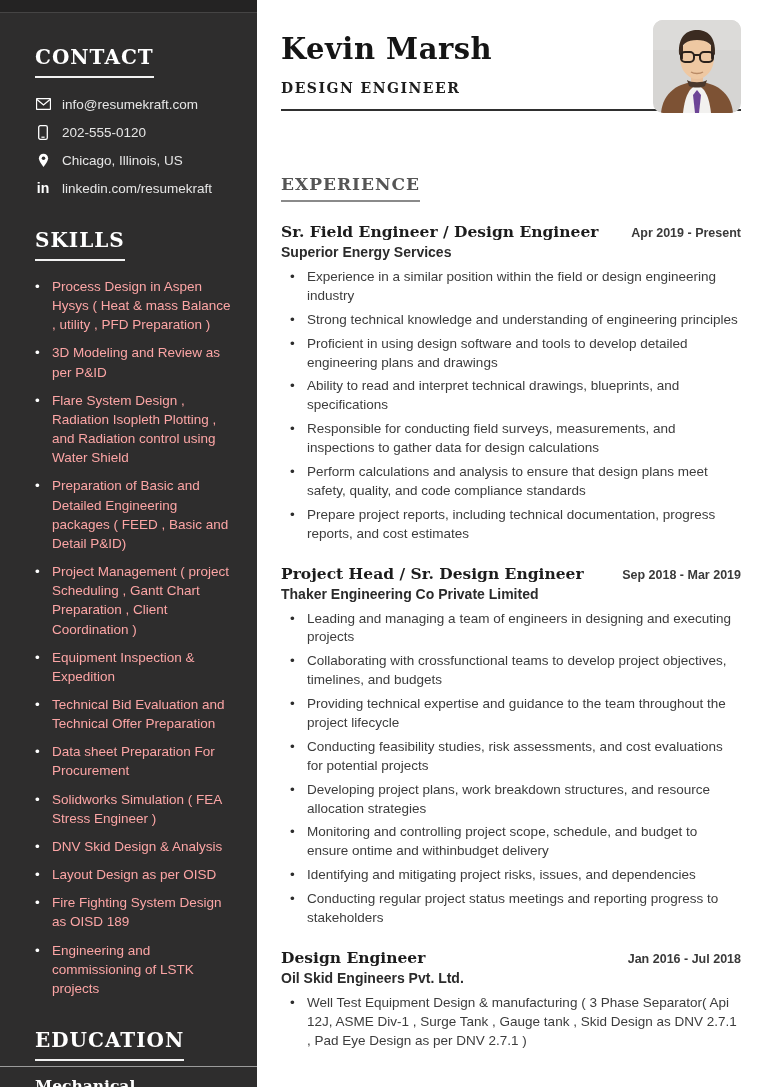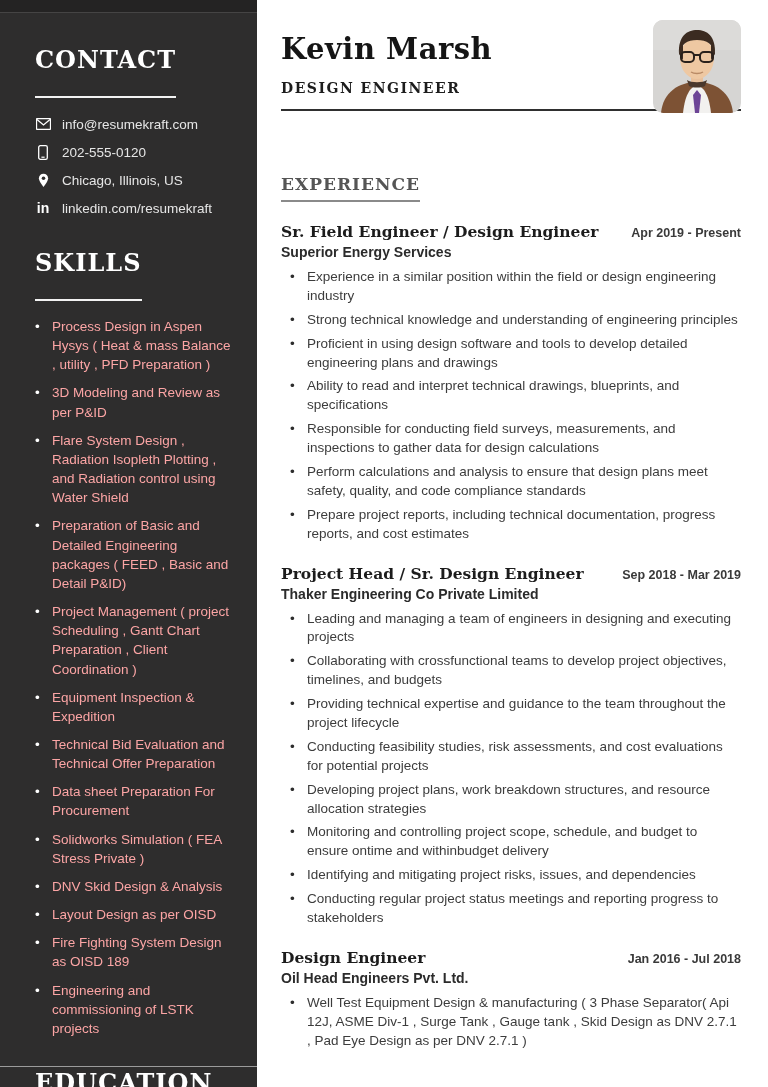--- a/index.html
+++ b/index.html
@@ -23,25 +23,25 @@
   .sidebar-topstrip {
     height: 13px;
     background: #242323;
     border-bottom: 1px solid #454444;
   }
   .sidebar-inner { padding: 20px 26px 0 35px; }
 
   .side-h2 {
     font-family: "DejaVu Serif", "Liberation Serif", serif;
     font-weight: bold;
-    font-size: 24px;
+    font-size: 20px;
     letter-spacing: 1px;
     color: #ffffff;
     display: inline-block;
-    padding-bottom: 22px;
+    padding-bottom: 7px;
     border-bottom: 2px solid #f2f2f2;
   }
 
   .contact-list { list-style: none; margin-top: 18px; }
   .contact-item {
     display: flex;
     align-items: center;
     gap: 11px;
     margin-bottom: 12px;
     font-size: 13.5px;
@@ -234,21 +234,21 @@
       <h2 class="side-h2">SKILLS</h2>
       <ul class="skills-list">
         <li>Process Design in Aspen Hysys ( Heat &amp; mass Balance , utility , PFD Preparation )</li>
         <li>3D Modeling and Review as per P&amp;ID</li>
         <li>Flare System Design , Radiation Isopleth Plotting , and Radiation control using Water Shield</li>
         <li>Preparation of Basic and Detailed Engineering packages ( FEED , Basic and Detail P&amp;ID)</li>
         <li>Project Management ( project Scheduling , Gantt Chart Preparation , Client Coordination )</li>
         <li>Equipment Inspection &amp; Expedition</li>
         <li>Technical Bid Evaluation and Technical Offer Preparation</li>
         <li>Data sheet Preparation For Procurement</li>
-        <li>Solidworks Simulation ( FEA Stress Private )</li>
+        <li>Solidworks Simulation ( FEA Stress Engineer )</li>
         <li>DNV Skid Design &amp; Analysis</li>
         <li>Layout Design as per OISD</li>
         <li>Fire Fighting System Design as OISD 189</li>
         <li>Engineering and commissioning of LSTK projects</li>
       </ul>
     </section>
 
     <section class="education-section">
       <h2 class="side-h2">EDUCATION</h2>
       <div class="edu-degree">Mechanical Engineering</div>
@@ -323,21 +323,21 @@
       <li>Identifying and mitigating project risks, issues, and dependencies</li>
       <li>Conducting regular project status meetings and reporting progress to stakeholders</li>
     </ul>
   </section>
 
   <section class="job">
     <div class="job-head">
       <span class="job-title">Design Engineer</span>
       <span class="job-dates">Jan 2016 - Jul 2018</span>
     </div>
-    <div class="job-company">Oil Head Engineers Pvt. Ltd.</div>
+    <div class="job-company">Oil Skid Engineers Pvt. Ltd.</div>
     <ul class="job-bullets">
       <li>Well Test Equipment Design &amp; manufacturing ( 3 Phase Separator( Api 12J, ASME Div-1 , Surge Tank , Gauge tank , Skid Design as DNV 2.7.1 , Pad Eye Design as per DNV 2.7.1 )</li>
 
     </ul>
   </section>
 
   
 
 </main>
 

